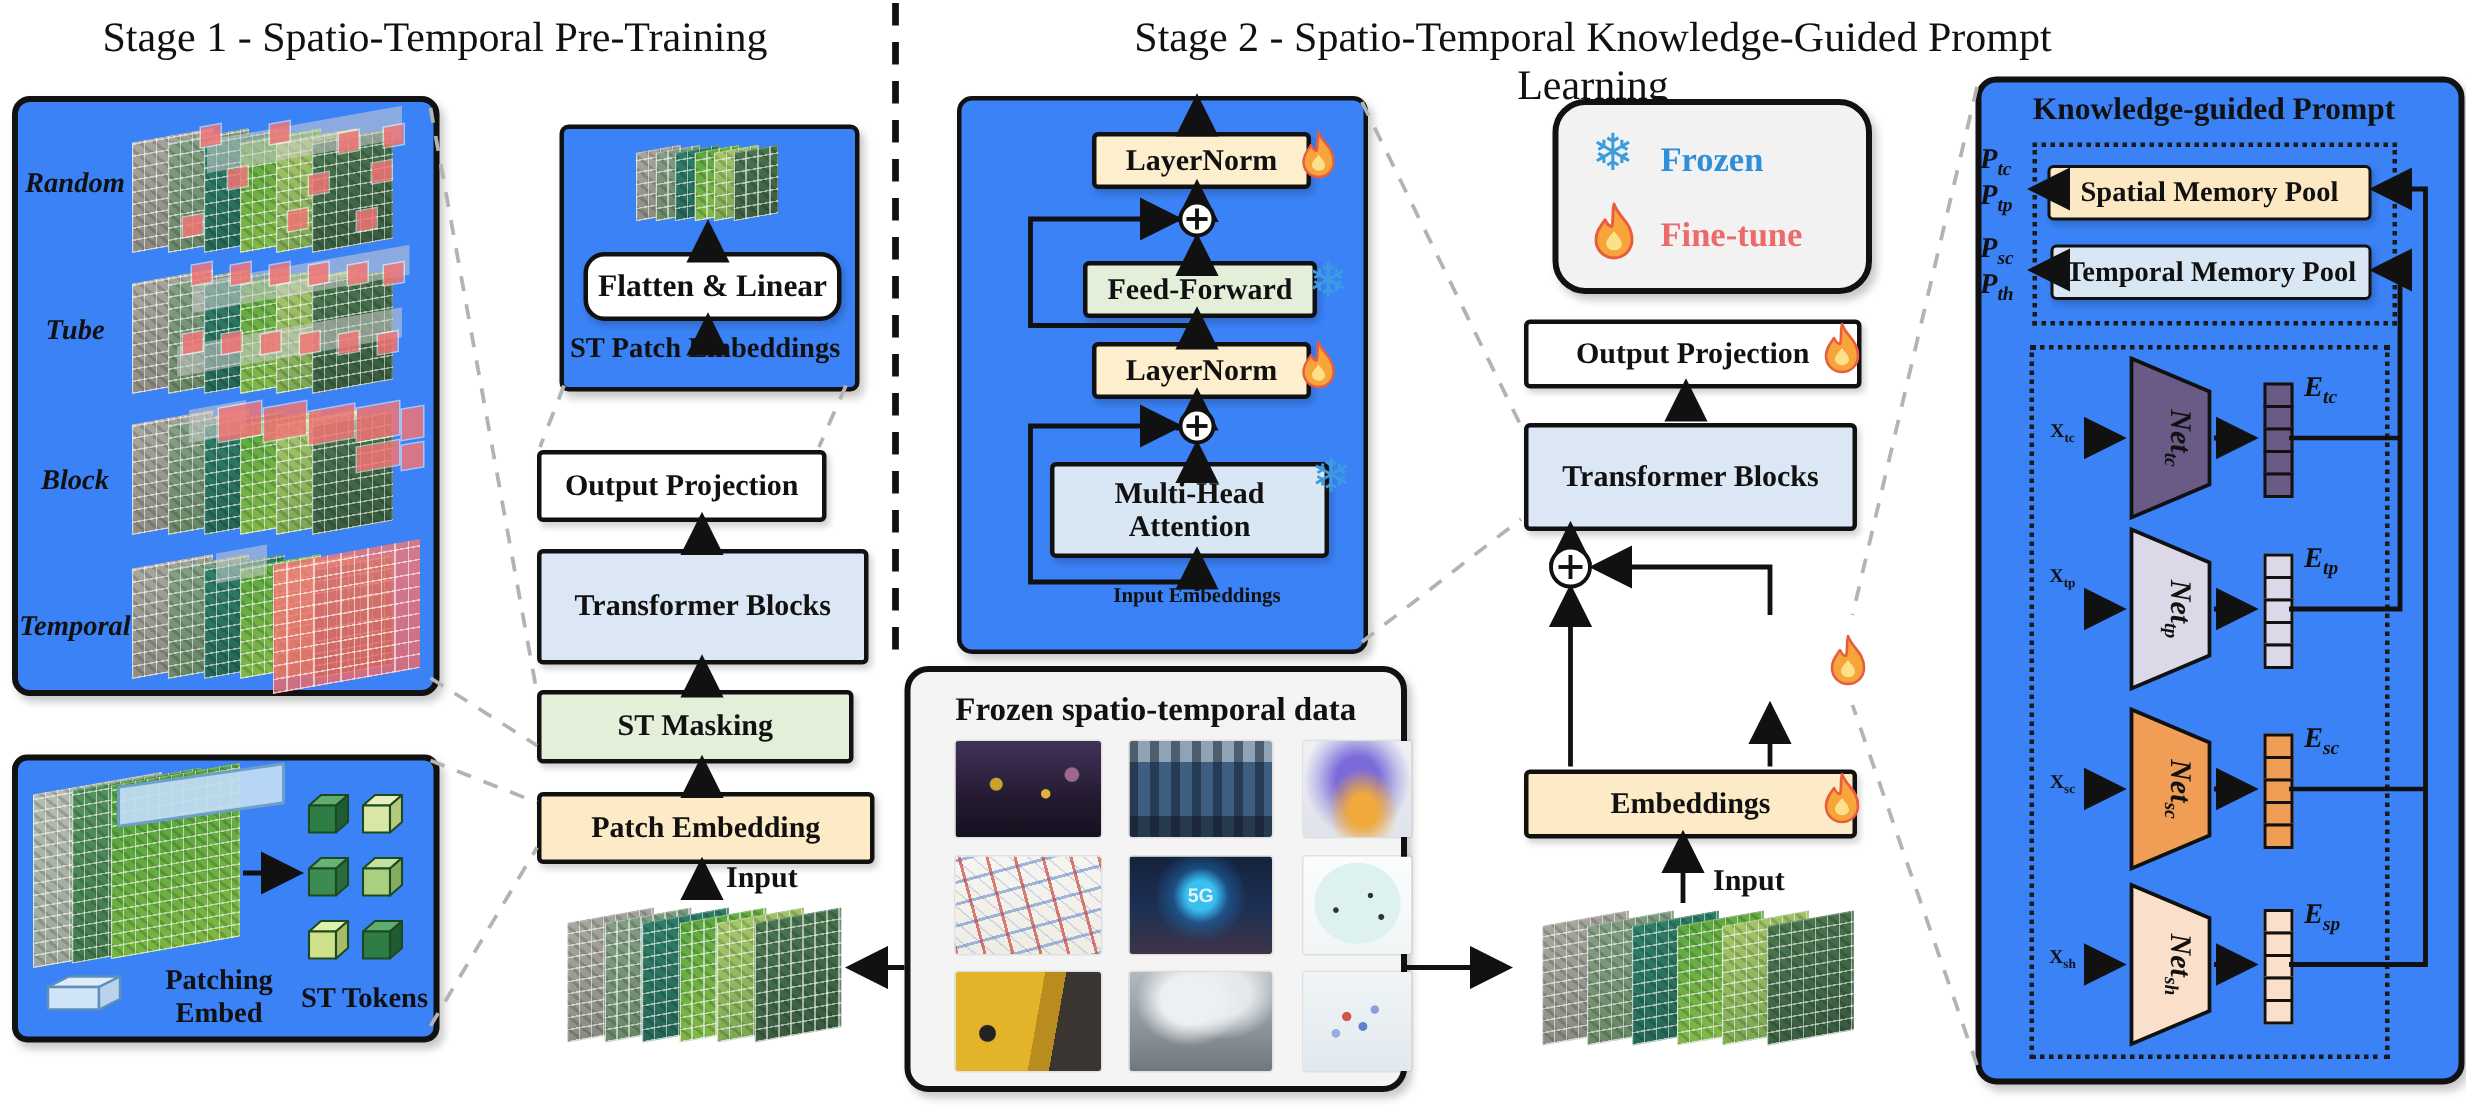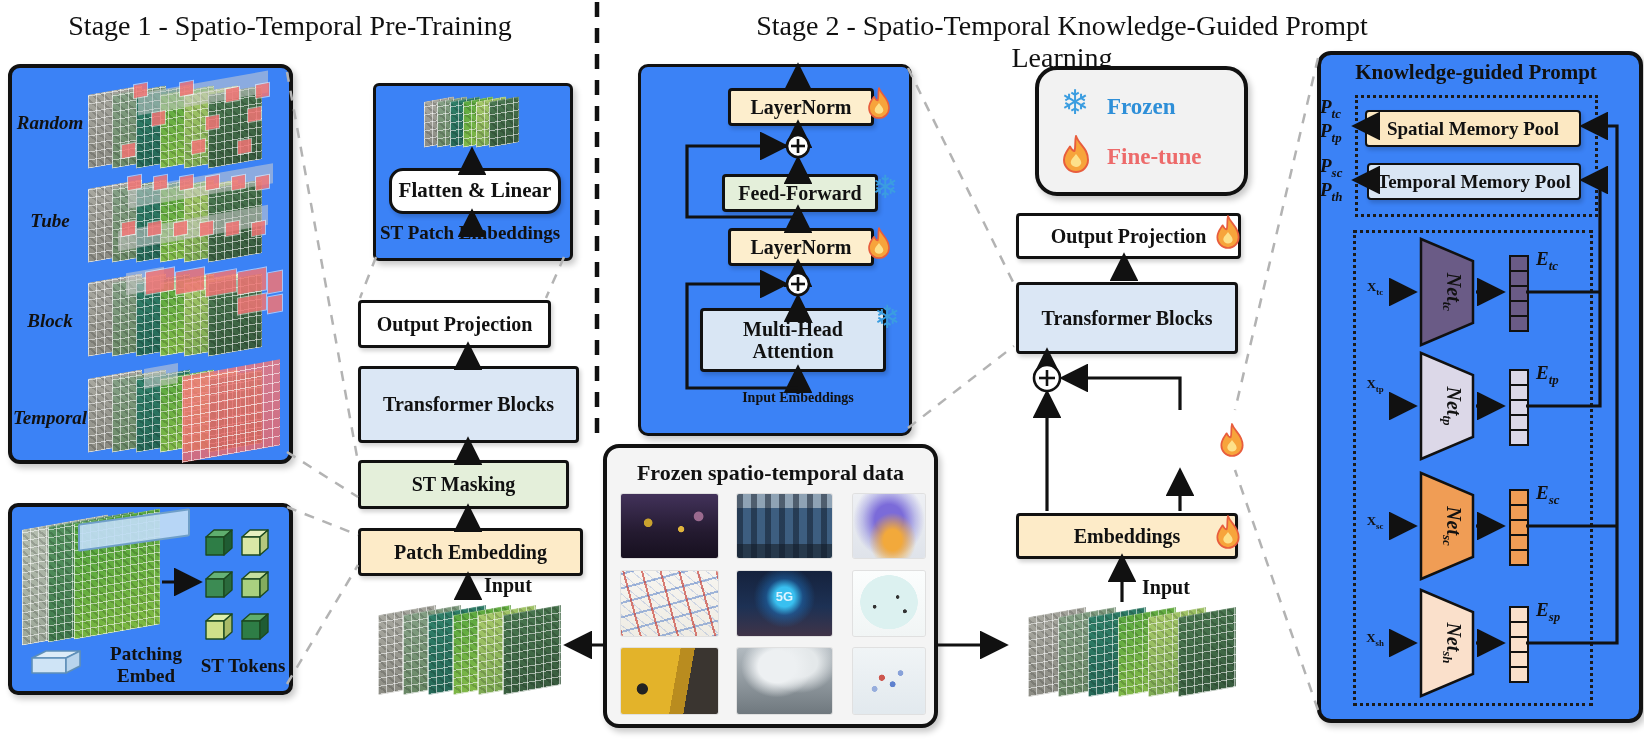--- a/index.html
+++ b/index.html
@@ -37,21 +37,21 @@
         linear-gradient(rgba(244,120,120,.82),rgba(238,105,105,.82));}
   .bluebar{position:absolute;transform:skewY(-8deg);background:rgba(193,221,245,.93);
       border:2px solid #6f9fc8;border-radius:2px;}
   .dotted{position:absolute;border:3px dotted #1a1a1a;background:transparent;}
   .plbl{position:absolute;font-weight:bold;font-style:italic;font-size:19px;}
   .xlbl{position:absolute;font-weight:bold;font-size:13px;width:42px;text-align:center;}
   .elbl{position:absolute;font-weight:bold;font-style:italic;font-size:19px;}
   .estack{position:absolute;display:flex;flex-direction:column;}
   .ecell{width:16px;height:13px;border:2px solid #111;margin-top:-2px;}
   .icon{position:absolute;z-index:46;}
-  .cell{position:absolute;border-radius:2px;box-shadow:0 0 0 1px rgba(0,0,0,.08);}
+  .cell{position:absolute;border-radius:2px;box-shadow:0 0 0 1px rgba(0,0,0,.08);margin-left:16px;}
   .c1{background:radial-gradient(circle at 28% 45%, #c9a22e 0 5%, transparent 6%),radial-gradient(circle at 62% 55%, #e0b43c 0 4%, transparent 5%),radial-gradient(circle at 80% 35%, #9a6a8e 0 5%, transparent 6%),linear-gradient(180deg,#42325a,#241a30 60%,#17101f);}
   .c2{background:repeating-linear-gradient(90deg, rgba(15,25,40,.5) 0 6px, transparent 6px 14px),linear-gradient(180deg,#8fa3b5 0 22%,#3d5e80 22% 78%,#27394c 78%);}
   .c3{background:radial-gradient(ellipse at 55% 72%, #f2a93b 0 16%, transparent 42%),radial-gradient(ellipse at 50% 40%, #7b6bd9 0 28%, rgba(80,70,210,.28) 52%, transparent 70%),linear-gradient(#eef0f4,#dfe3ea);}
   .c4{background:repeating-linear-gradient(75deg, rgba(200,60,50,.65) 0 2px, transparent 2px 18px),repeating-linear-gradient(-15deg, rgba(90,130,200,.55) 0 2px, transparent 2px 14px),repeating-linear-gradient(40deg, rgba(120,150,210,.3) 0 1px, transparent 1px 8px),linear-gradient(#f7f5f0,#efece4);}
   .c5{background:radial-gradient(circle at 50% 40%, #39c0f0 0 16%, rgba(30,120,200,.45) 30%, transparent 50%),linear-gradient(180deg,#15223d,#1d3154 55%,#403448);}
   .c6{background:radial-gradient(circle at 30% 55%, #333 0 2.5%, transparent 3.5%),radial-gradient(circle at 62% 40%, #333 0 2.5%, transparent 3.5%),radial-gradient(circle at 72% 62%, #333 0 2.5%, transparent 3.5%),radial-gradient(ellipse at 50% 48%, #dcf1f0 0 56%, transparent 57%),linear-gradient(#fbfdfd,#f1f5f5);}
   .c7{background:radial-gradient(circle at 22% 62%, #222 0 6%, transparent 7%),linear-gradient(100deg,#e3b32a 0 55%,#b98c1f 55% 68%,#3a3530 68%);}
   .c8{background:radial-gradient(ellipse at 42% 28%, #edf0f2 0 24%, transparent 46%),radial-gradient(ellipse at 66% 22%, #e4e8ea 0 20%, transparent 42%),linear-gradient(#b2bac0,#6f787e);}
   .c9{background:radial-gradient(circle at 40% 45%, rgba(200,60,50,.85) 0 5%, transparent 6%),radial-gradient(circle at 55% 55%, rgba(70,110,200,.85) 0 5%, transparent 6%),radial-gradient(circle at 66% 38%, rgba(70,110,200,.6) 0 4%, transparent 5%),radial-gradient(circle at 30% 62%, rgba(70,110,200,.5) 0 4%, transparent 5%),linear-gradient(#f0f4f6,#e2e9ee);}
   svg.overlay{position:absolute;left:0;top:0;z-index:44;pointer-events:none;}

